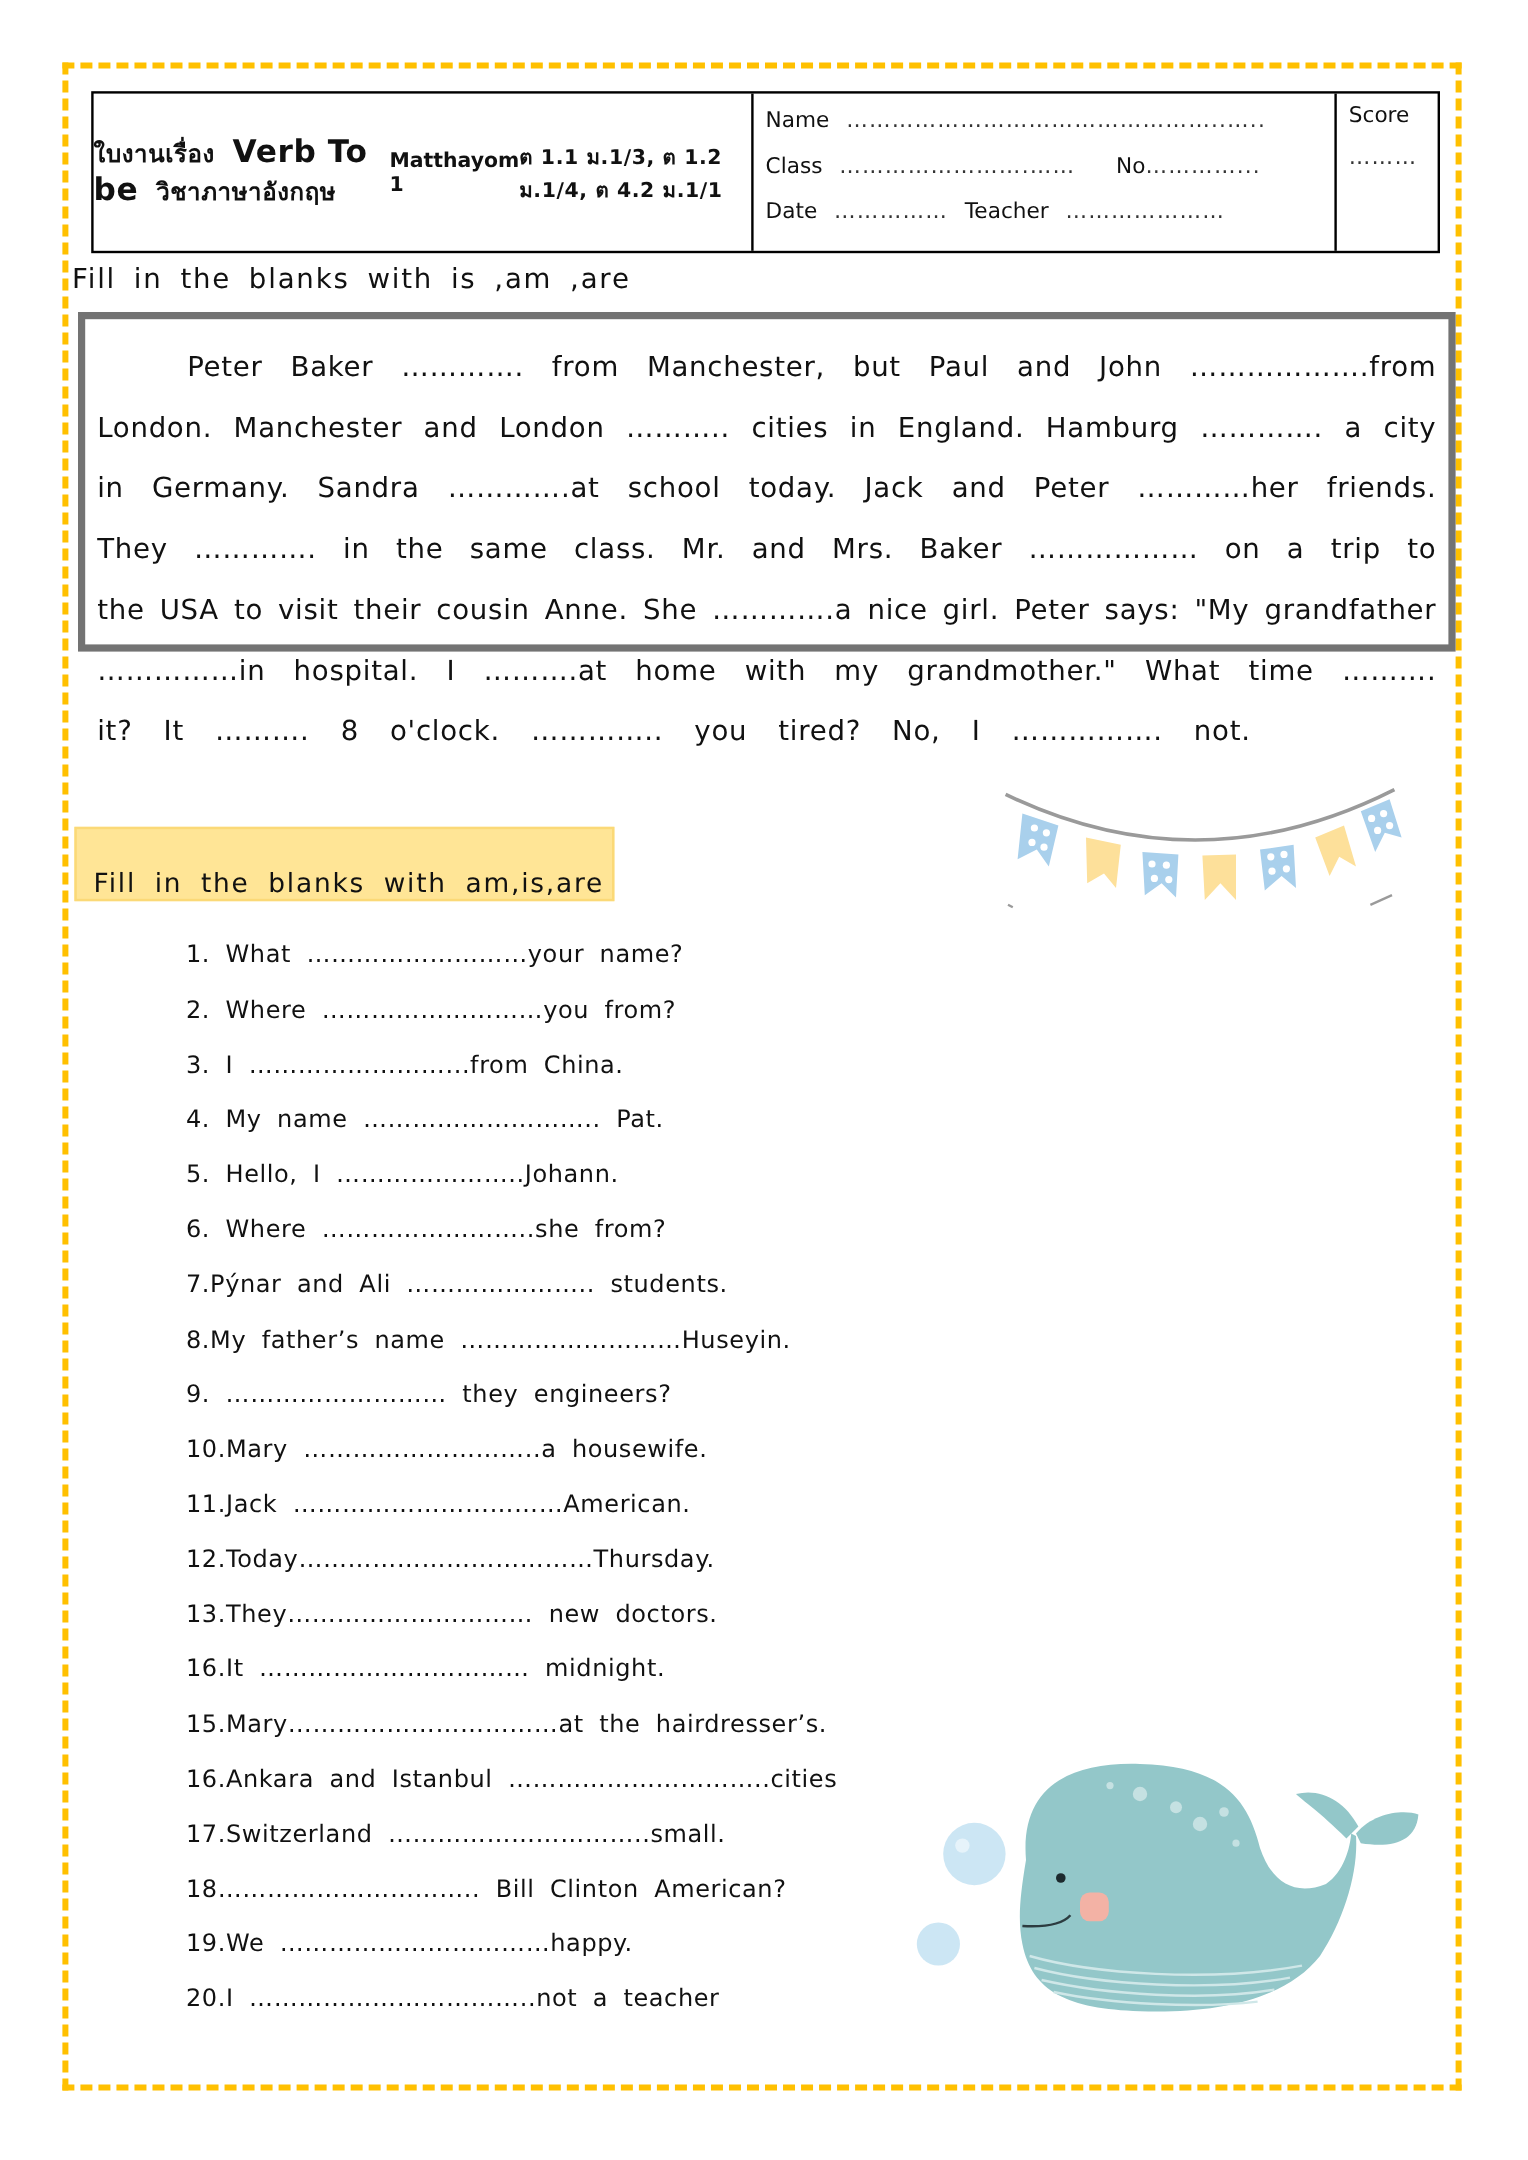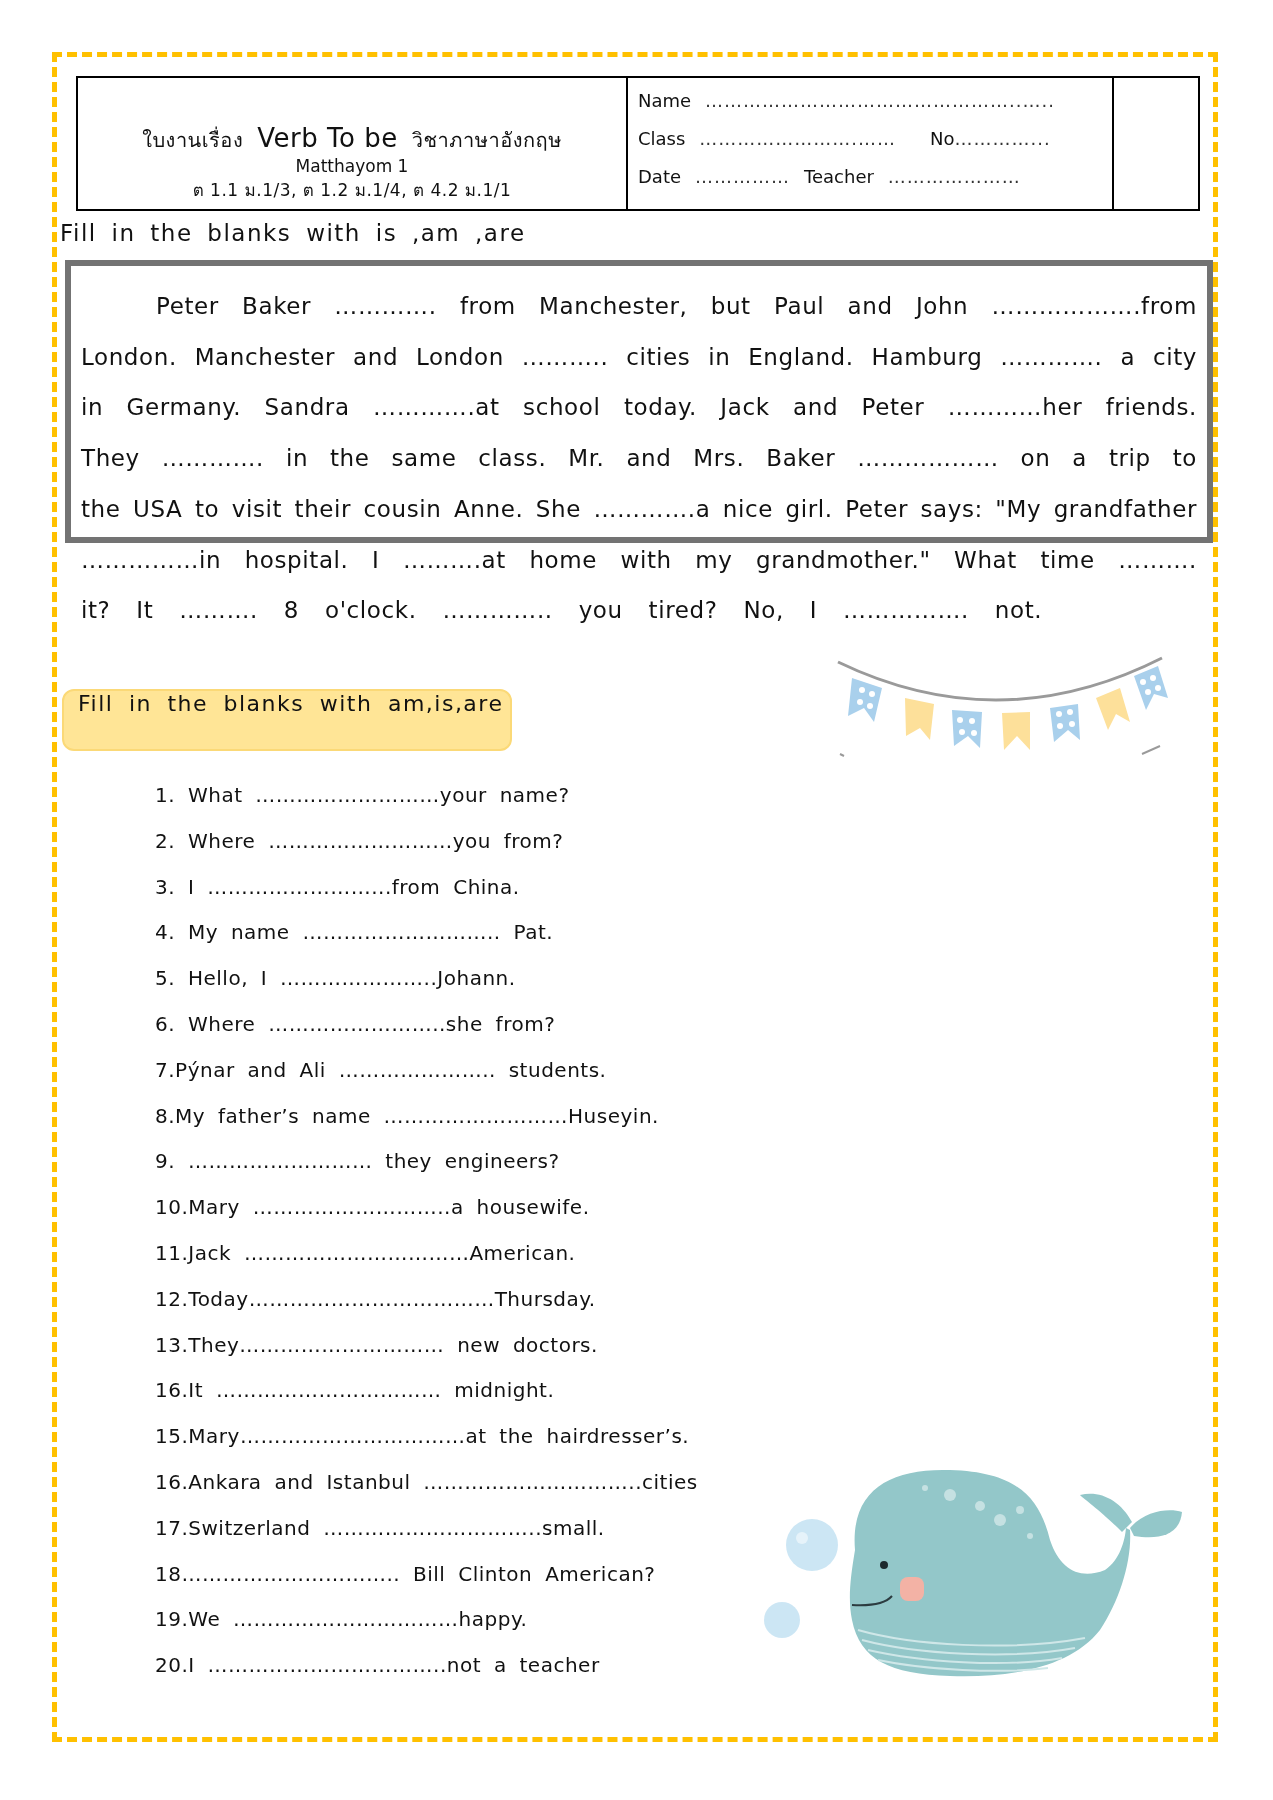--- a/index.html
+++ b/index.html
@@ -3,42 +3,42 @@
 <meta charset="utf-8">
 <style>
   html, body { margin:0; padding:0; background:#ffffff; }
   body { width:1273px; height:1800px; position:relative; overflow:hidden;
          font-family:"DejaVu Sans", sans-serif; color:#111; }
   .page-border { position:absolute; left:52px; top:52px; width:1166px; height:1690px;
                  border:5px dashed #FFC000; box-sizing:border-box; }
   .header-table { position:absolute; left:76px; top:76px; width:1124px; height:135px;
                   border:2px solid #000; box-sizing:border-box; display:flex; }
   .hdr-left { width:550px; border-right:2px solid #000; box-sizing:border-box;
-              display:flex; flex-direction:column; align-items:center; justify-content:flex-end;
-              padding:6px 0; }
+              display:flex; flex-direction:row; align-items:center; justify-content:flex-end;
+              padding:6px 0;font-weight:bold; }
   .hdr-title { font-size:24px; letter-spacing:0.5px; }
   .hdr-title .en { font-size:26px; margin:0 6px; }
   .hdr-title .th { font-size:20px; }
   .hdr-sub { font-size:17px; }
   .hdr-std { font-size:17px; letter-spacing:0.5px; }
   .hdr-mid { width:486px; border-right:2px solid #000; box-sizing:border-box;
              display:flex; flex-direction:column; justify-content:space-around; padding:4px 10px 14px; font-size:18px; }
   .hdr-row { display:flex; gap:14px; white-space:nowrap; }
   .dots { color:#333; letter-spacing:1px; }
   .hdr-right { flex:1; display:flex; flex-direction:column; padding:8px 10px; font-size:18px; gap:14px; }
   .section1-title { position:absolute; left:60px; top:220px; font-size:23px; letter-spacing:1.5px; word-spacing:6px; }
   .passage-box { position:absolute; left:65px; top:260px; width:1148px; height:283px;
                  border:6px solid #737373; box-sizing:border-box; padding:15px 10px 0 10px; }
   .passage-line { font-size:23px; line-height:50.7px; text-align:justify; text-align-last:justify;
                   white-space:nowrap; letter-spacing:0.6px; word-spacing:3px; }
   .passage-line.first { padding-left:75px; }
   .passage-line.last { text-align-last:left; word-spacing:18px; }
   .pill { position:absolute; left:62px; top:689px; width:450px; height:62px; background:#FFE596;
-          border:2px solid #FBD977; border-radius:12px; box-sizing:border-box;
-          display:flex; align-items:flex-start; padding-left:14px; font-size:22px; letter-spacing:1.5px; word-spacing:7px; }
+          border:2px solid #FBD977; border-radius:0; box-sizing:border-box;
+          display:flex; align-items:flex-end; padding-left:14px; font-size:22px; letter-spacing:1.5px; word-spacing:7px; }
   .bunting { position:absolute; left:830px; top:650px; width:340px; height:110px; }
   .ex-list { position:absolute; left:155px; top:773px; }
   .ex-item { font-size:20px; height:45.8px; line-height:45.8px; white-space:nowrap; letter-spacing:0.5px; word-spacing:6px; }
   .whale { position:absolute; left:750px; top:1440px; width:440px; height:250px; }
 </style>
 </head>
 <body>
 
 <div class="page-border"></div>
 
@@ -62,20 +62,24 @@
       <span class="dots">…………………….……</span>
       <span style="margin-left:20px;">No</span>
         <span class="dots" style="margin-left:-14px;">…………...</span>
     </div>
     <div class="hdr-row">
       <span>Date</span>
       <span class="dots">……………</span>
       <span>Teacher</span>
       <span class="dots">…………………</span>
     </div>
+  </div>
+  <div class="hdr-right">
+    <span>Score</span>
+    <span class="dots">………</span>
   </div>
 </div>
 
 <div class="section1-title">Fill in the blanks with is ,am ,are</div>
 
 <div class="passage-box">
   <div class="passage-line first">Peter Baker …………. from Manchester, but Paul and John ……………….from</div>
   <div class="passage-line">London. Manchester and London ……….. cities in England. Hamburg …………. a city</div>
   <div class="passage-line">in Germany. Sandra ………….at school today. Jack and Peter …………her friends.</div>
   <div class="passage-line">They …………. in the same class. Mr. and Mrs. Baker ……………… on a trip to</div>

